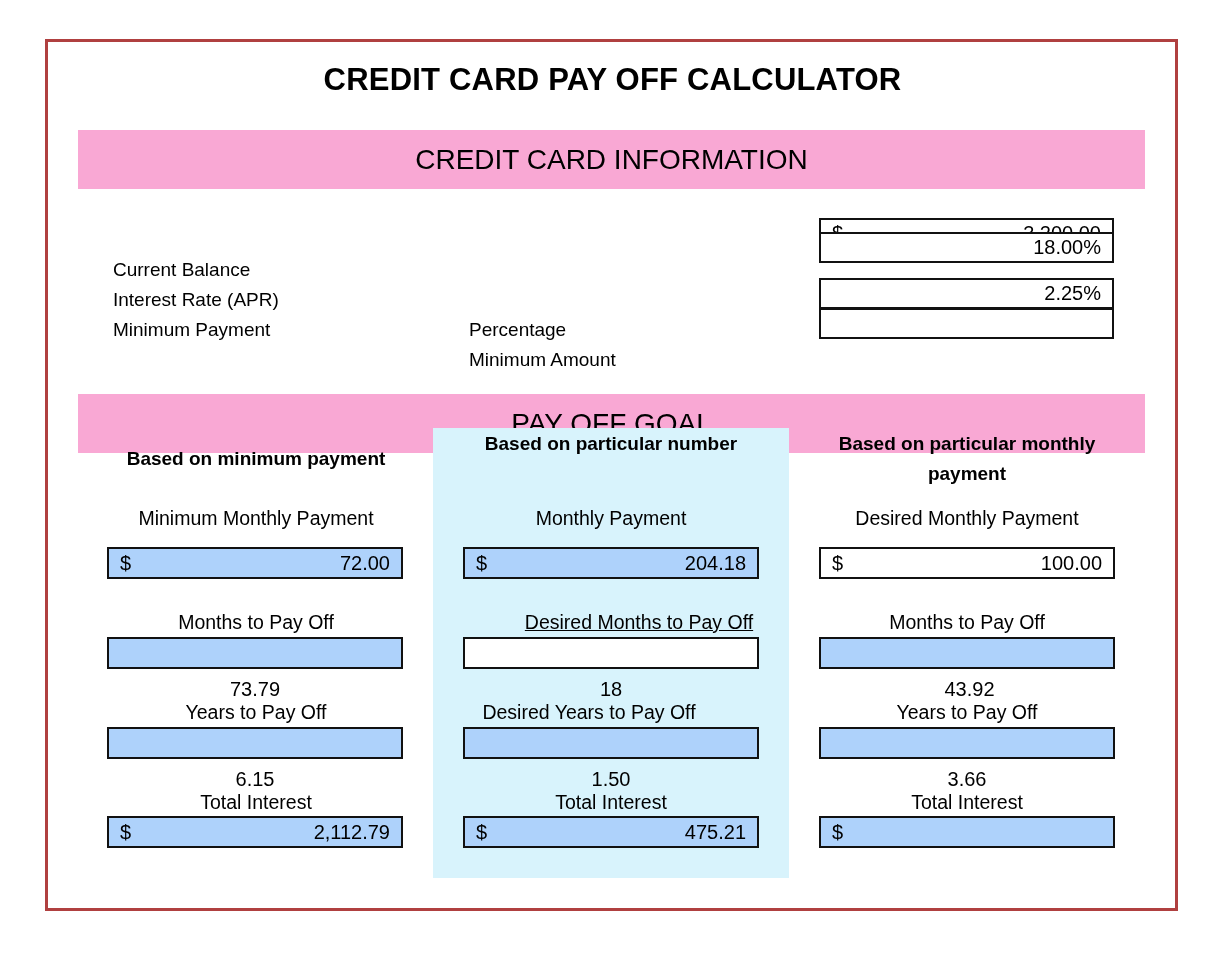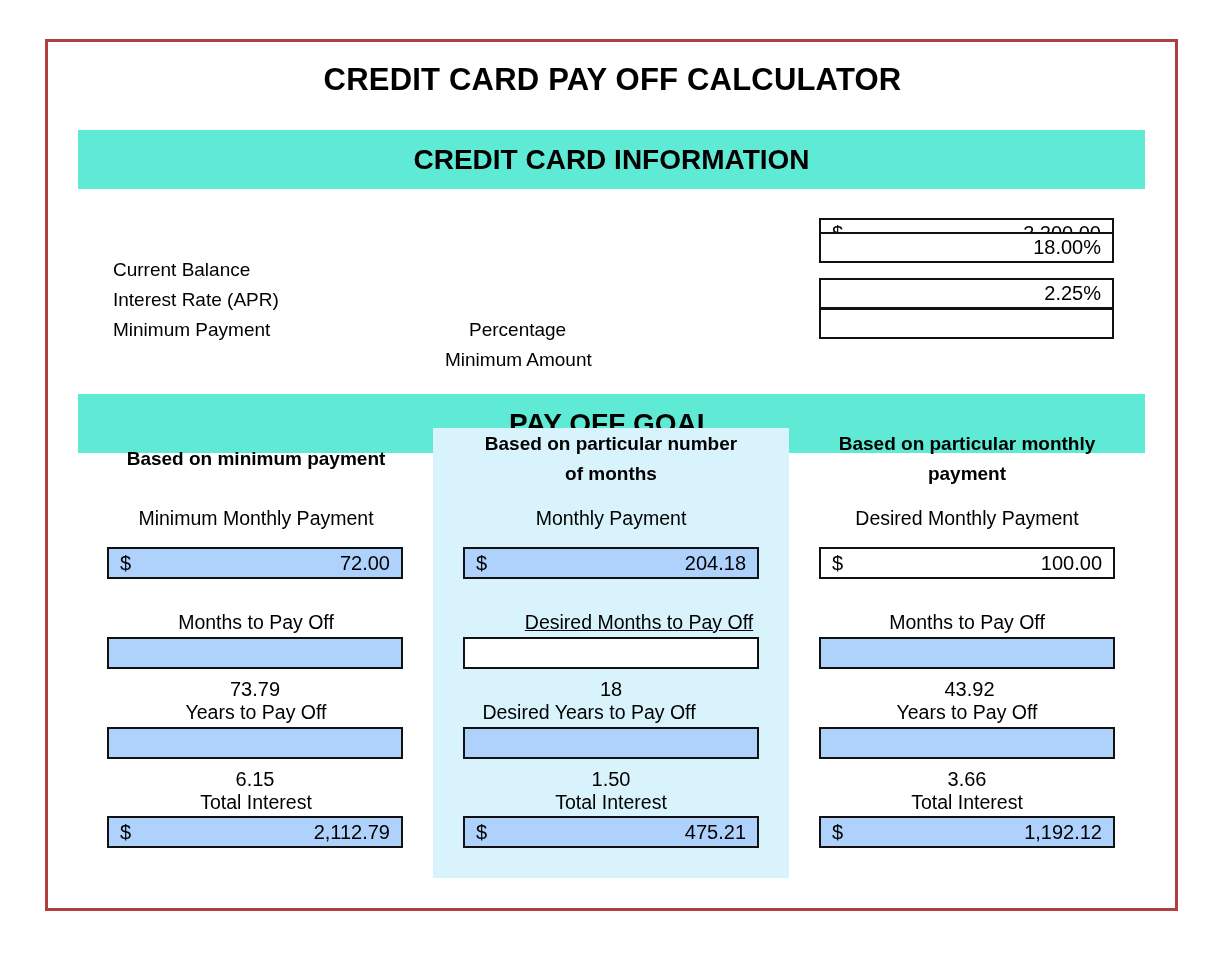--- a/index.html
+++ b/index.html
@@ -9,21 +9,21 @@
   .frame {
     position: absolute; left: 45px; top: 39px; width: 1133px; height: 872px;
     border: 3px solid #b04040; background: #ffffff;
   }
   .title {
     position: absolute; left: 0; top: 62px; width: 1225px; text-align: center;
     font-size: 31px; font-weight: bold; letter-spacing: 0.2px;
   }
   .band {
     position: absolute; left: 78px; width: 1067px; height: 59px;
-    background: #5eead4; text-align: center; font-weight: bold; font-size: 28px;
+    background: #f9a8d4; text-align: center; font-weight: normal; font-size: 28px;
     line-height: 59px;
   }
   .band.info { top: 130px; }
   .band.goal { top: 369px; margin-top: 25px; }
 
   .lbl-bold { position: absolute; font-size: 19px; font-weight: normal; margin-top: 36px; }
 
   .cell {
     position: absolute; border: 2px solid #111; background: #fff; height: 31px;
     font-size: 20px; line-height: 27px; padding: 0 11px; display: flex; justify-content: space-between;
@@ -57,21 +57,21 @@
 <div class="frame"></div>
 
 <div class="title">CREDIT CARD PAY OFF CALCULATOR</div>
 
 <div class="band info">CREDIT CARD INFORMATION</div>
 
 <div class="lbl-bold" style="left:113px; top:223px;">Current Balance</div>
 <div class="lbl-bold" style="left:113px; top:253px;">Interest Rate (APR)</div>
 <div class="lbl-bold" style="left:113px; top:283px;">Minimum Payment</div>
 <div class="lbl-bold" style="left:469px; top:283px;">Percentage</div>
-<div class="lbl-bold" style="left:445px; top:313px;">Minimum Amount</div>
+<div class="lbl-bold" style="left:469px; top:313px;">Minimum Amount</div>
 
 <div class="cell" style="left:819px; top:218px; width:295px;">
   <span class="cur">$</span>
   <span class="val">3,200.00</span>
 </div>
 <div class="cell" style="left:819px; top:232px; width:295px;">
   <span class="val">18.00%</span>
 </div>
 <div class="cell" style="left:819px; top:278px; width:295px;">
   <span class="val">2.25%</span>
@@ -80,21 +80,20 @@
   <span class="val"></span>
 </div>
 
 <div class="band goal">PAY OFF GOAL</div>
 
 <div class="midcol"></div>
 
 <div class="colhead" style="left:78px; top:444px; width:356px;">Based on minimum payment</div>
 <div class="colhead" style="left:433px; top:429px; width:356px;">
   <div>Based on particular number</div>
-  <div>of months</div>
 </div>
 <div class="colhead" style="left:789px; top:429px; width:356px;">
   <div>Based on particular monthly</div>
   <div>payment</div>
 </div>
 
 <div class="fieldlbl" style="left:78px; top:507px; width:356px;">Minimum Monthly Payment</div>
 <div class="box" style="left:107px; top:547px;">
   <span class="cur">$</span>
   <span class="val">72.00</span>
@@ -141,14 +140,13 @@
 <div class="box center" style="left:819px; top:637px;padding-left:16px;">
   <span class="val">43.92</span>
 </div>
 <div class="fieldlbl" style="left:789px; top:701px; width:356px;">Years to Pay Off</div>
 <div class="box center" style="left:819px; top:727px;">
   <span class="val">3.66</span>
 </div>
 <div class="fieldlbl" style="left:789px; top:791px; width:356px;">Total Interest</div>
 <div class="box" style="left:819px; top:816px;">
   <span class="cur">$</span>
-  <span class="val">1,192.12</span>
 </div>
 
 </body></html>

